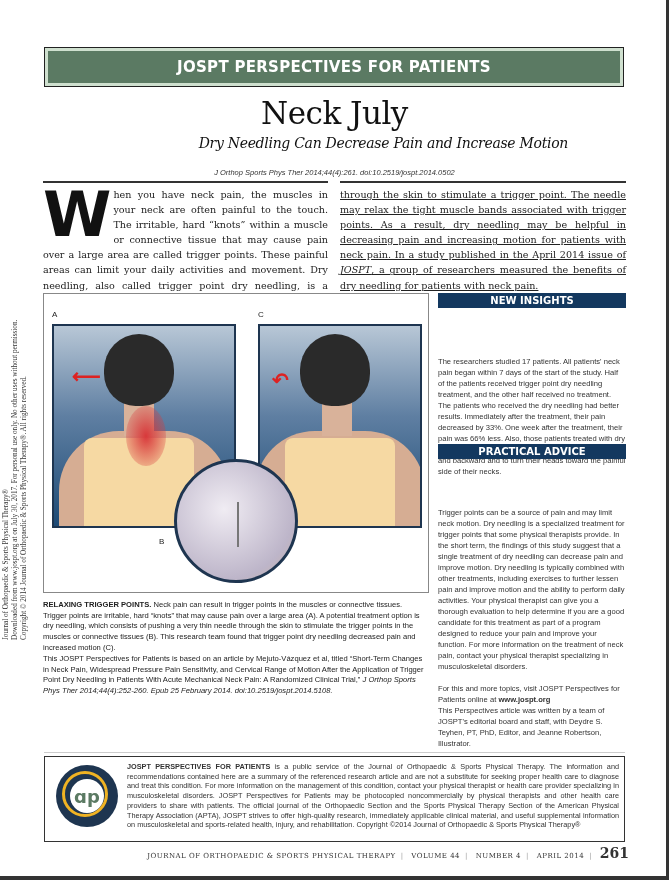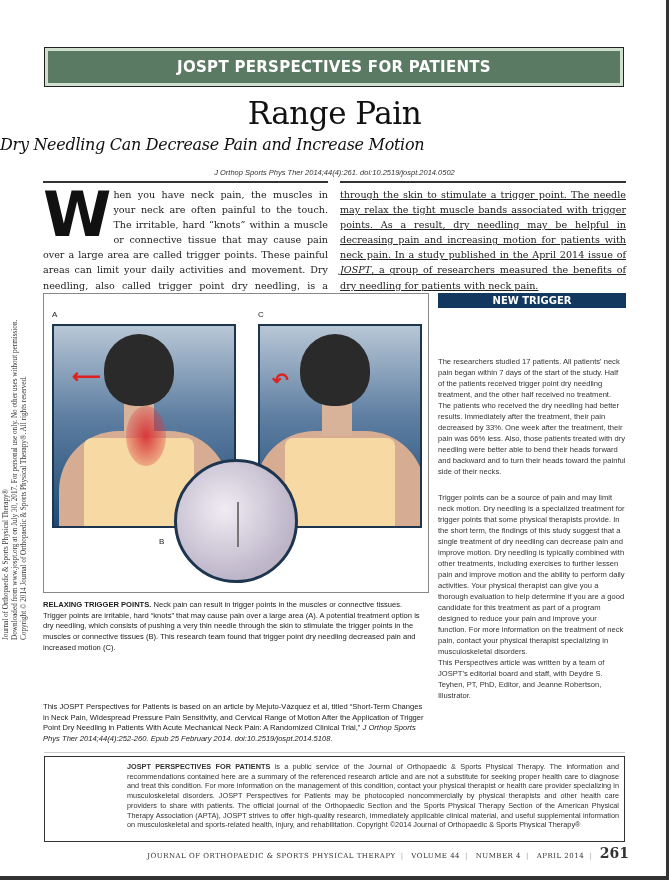--- a/index.html
+++ b/index.html
@@ -4,39 +4,39 @@
 <style>
   html,body{margin:0;padding:0;}
   body{width:669px;height:880px;background:#fff;position:relative;overflow:hidden;font-family:"Liberation Sans",sans-serif;color:#222;}
   .page-edge{position:absolute;left:666px;top:0;width:3px;height:880px;background:#333;}
   .bottom-edge{position:absolute;left:0;top:876px;width:669px;height:4px;background:#333;}
   .side-note{position:absolute;left:2px;top:640px;transform-origin:0 0;transform:rotate(-90deg);font-family:"Liberation Serif",serif;font-size:7.2px;line-height:9px;color:#333;white-space:nowrap;}
   .banner{position:absolute;left:44px;top:47px;width:580px;height:40px;border:1px solid #222;background:#cfe0cf;box-sizing:border-box;}
   .banner-inner{position:absolute;left:3px;top:3px;right:3px;bottom:3px;background:#5b7a63;display:flex;align-items:center;justify-content:center;}
   .banner-text{color:#fff;font-family:"DejaVu Sans",sans-serif;font-weight:bold;font-size:15px;letter-spacing:0.3px;}
   .title{position:absolute;left:0;width:669px;top:95px;text-align:center;font-family:"DejaVu Serif",serif;font-size:31px;color:#111;letter-spacing:-0.5px;}
-  .subtitle{position:absolute;left:0;width:568px;top:135px;text-align:left;font-family:"DejaVu Serif",serif;font-style:italic;font-size:16px;color:#111;letter-spacing:-0.3px;}
+  .subtitle{position:absolute;left:0;width:568px;top:135px;text-align:right;font-family:"DejaVu Serif",serif;font-style:italic;font-size:14px;color:#111;letter-spacing:-0.3px;}
   .citation{position:absolute;left:0;width:669px;top:168px;text-align:center;font-family:"Liberation Sans",sans-serif;font-style:italic;font-size:7.5px;color:#333;}
   .rule{position:absolute;top:181px;height:2px;background:#333;}
   .intro{position:absolute;top:187px;font-family:"DejaVu Serif",serif;font-size:9.6px;line-height:15.1px;color:#222;text-align:justify;}
   .dropcap{float:left;font-family:"DejaVu Sans",sans-serif;font-weight:bold;font-size:62px;line-height:52px;margin:2px 6px 0 0;color:#111;letter-spacing:-4px;}
   .figure{position:absolute;left:43px;top:293px;width:384px;height:298px;border:1px solid #888;background:#fff;}
   .panel{position:absolute;border:2px solid #1e3550;background:linear-gradient(#b8c7d6,#5f7fa2 45%,#1d4a75);overflow:hidden;}
   .panel-label{position:absolute;font-size:8px;color:#222;}
   .head{position:absolute;width:70px;height:72px;border-radius:50% 50% 45% 45%;background:#2a2a2a;}
   .neck{position:absolute;width:30px;height:40px;background:#d9b29a;}
   .torso{position:absolute;width:170px;height:140px;border-radius:60px 60px 0 0;background:#d6ad93;}
   .tank{position:absolute;width:110px;height:110px;background:#f6d9a3;border-radius:8px 8px 0 0;}
   .redspot{position:absolute;width:40px;height:60px;border-radius:50%;background:radial-gradient(#d8393b,rgba(216,57,59,0));}
   .arrow{position:absolute;font-size:20px;color:#d22;font-weight:bold;}
   .inset{position:absolute;left:130px;top:165px;width:118px;height:118px;border-radius:50%;border:3px solid #1e3550;background:radial-gradient(circle at 40% 40%,#f0ecf3,#bdb5c9 70%,#cbb1a0);overflow:hidden;}
   .needle{position:absolute;left:60px;top:40px;width:2px;height:45px;background:#777;}
   .caption{position:absolute;left:43px;top:600px;width:384px;font-size:7.6px;line-height:10.7px;color:#222;font-family:"Liberation Sans",sans-serif;}
   .caption b{font-weight:bold;margin-top:42px;}
-  .basedon{position:absolute;left:43px;top:654px;width:384px;font-size:7.6px;line-height:10.7px;color:#222;margin-top:48px;}
+  .basedon{position:absolute;left:43px;top:654px;width:384px;font-size:7.6px;line-height:10.7px;color:#222;}
   .sidebar{position:absolute;left:438px;width:188px;font-family:"Liberation Sans",sans-serif;font-size:7.6px;line-height:11px;color:#333;}
   .side-head{background:#13385f;color:#fff;font-family:"DejaVu Sans",sans-serif;font-weight:bold;font-size:10px;text-align:center;height:15px;line-height:15px;margin-bottom:4px;}
   .side-body{text-align:left;margin-top:48px;}
   .footer-box{position:absolute;left:44px;top:756px;width:581px;height:86px;border:1px solid #333;box-sizing:border-box;}
   .footer-rule{position:absolute;left:44px;top:752px;width:581px;height:1px;background:#ccc;}
   .logo{position:absolute;left:11px;top:8px;width:62px;height:62px;border-radius:50%;background:#1e3550;}
   .logo-ring{position:absolute;left:6px;top:6px;width:46px;height:46px;border-radius:50%;border:3px solid #f0b323;box-sizing:border-box;}
   .logo-core{position:absolute;left:14px;top:14px;width:34px;height:34px;border-radius:50%;background:#fff;display:flex;align-items:center;justify-content:center;color:#5b7a63;font-weight:bold;font-size:18px;font-family:"DejaVu Sans",sans-serif;}
   .footer-text{position:absolute;left:82px;top:5px;width:492px;font-size:7.3px;line-height:9.7px;color:#333;text-align:justify;}
   .running-foot{position:absolute;right:40px;top:845px;font-family:"DejaVu Serif",serif;font-size:7px;letter-spacing:0.5px;color:#333;text-transform:uppercase;}
@@ -54,21 +54,21 @@
   <div>Downloaded from www.jospt.org at on July 30, 2017. For personal use only. No other uses without permission.</div>
   <div>Copyright © 2014 Journal of Orthopaedic &amp; Sports Physical Therapy®. All rights reserved.</div>
 </div>
 
 <div class="banner">
   <div class="banner-inner">
       <span class="banner-text">JOSPT PERSPECTIVES FOR PATIENTS</span>
     </div>
 </div>
 
-<div class="title">Range Pain</div>
+<div class="title">Neck July</div>
 <div class="subtitle">Dry Needling Can Decrease Pain and Increase Motion</div>
 <div class="citation">J Orthop Sports Phys Ther 2014;44(4):261. doi:10.2519/jospt.2014.0502</div>
 
 <div class="rule" style="left:43px;width:285px;"></div>
 <div class="rule" style="left:340px;width:286px;"></div>
 
 <div class="intro" style="left:43px;width:285px;">
   <span class="dropcap">W</span><span>hen you have neck pain, the muscles in your neck are often painful to the touch. The irritable, hard “knots” within a muscle or connective tissue that may cause pain over a large area are called trigger points. These painful areas can limit your daily activities and movement. Dry needling, also called trigger point dry needling, is a treatment that involves pushing a very thin needle</span>
 </div>
 <div class="intro" style="left:340px;width:286px;text-decoration:underline;">
@@ -104,31 +104,39 @@
 
 <div class="caption">
   <b>RELAXING TRIGGER POINTS.</b><span> Neck pain can result in trigger points in the muscles or connective tissues. Trigger points are irritable, hard “knots” that may cause pain over a large area (A). A potential treatment option is dry needling, which consists of pushing a very thin needle through the skin to stimulate the trigger points in the muscles or connective tissues (B). This research team found that trigger point dry needling decreased pain and increased motion (C).</span>
 </div>
 
 <div class="basedon">
   <span>This JOSPT Perspectives for Patients is based on an article by Mejuto-Vázquez et al, titled “Short-Term Changes in Neck Pain, Widespread Pressure Pain Sensitivity, and Cervical Range of Motion After the Application of Trigger Point Dry Needling in Patients With Acute Mechanical Neck Pain: A Randomized Clinical Trial,”</span><i> J Orthop Sports Phys Ther 2014;44(4):252-260. Epub 25 February 2014. doi:10.2519/jospt.2014.5108.</i>
 </div>
 
 <div class="sidebar" style="top:293px;">
-  <div class="side-head">NEW TRIGGER</div>
+  <div class="side-head">NEW INSIGHTS</div>
   <div class="side-body">The researchers studied 17 patients. All patients' neck pain began within 7 days of the start of the study. Half of the patients received trigger point dry needling treatment, and the other half received no treatment. The patients who received the dry needling had better results. Immediately after the treatment, their pain decreased by 33%. One week after the treatment, their pain was 66% less. Also, those patients treated with dry needling were better able to bend their heads forward and backward and to turn their heads toward the painful side of their necks.</div>
 </div>
 
 <div class="sidebar" style="top:444px;">
+  <div class="side-head">PRACTICAL ADVICE</div>
   <div class="side-body">Trigger points can be a source of pain and may limit neck motion. Dry needling is a specialized treatment for trigger points that some physical therapists provide. In the short term, the findings of this study suggest that a single treatment of dry needling can decrease pain and improve motion. Dry needling is typically combined with other treatments, including exercises to further lessen pain and improve motion and the ability to perform daily activities. Your physical therapist can give you a thorough evaluation to help determine if you are a good candidate for this treatment as part of a program designed to reduce your pain and improve your function. For more information on the treatment of neck pain, contact your physical therapist specializing in musculoskeletal disorders.</div>
+  <div class="side-body" style="margin-top:11px;">
+    <span>For this and more topics, visit JOSPT Perspectives for Patients online at </span><b>www.jospt.org</b>
+  </div>
   <div class="side-body" style="margin-top:0;">This Perspectives article was written by a team of JOSPT's editorial board and staff, with Deydre S. Teyhen, PT, PhD, Editor, and Jeanne Robertson, Illustrator.</div>
 </div>
 
 <div class="footer-rule"></div>
 <div class="footer-box">
+  <div class="logo">
+    <div class="logo-ring"></div>
+    <div class="logo-core">ɑp</div>
+  </div>
   <div class="footer-text">
     <b>JOSPT PERSPECTIVES FOR PATIENTS</b><span> is a public service of the Journal of Orthopaedic &amp; Sports Physical Therapy. The information and recommendations contained here are a summary of the referenced research article and are not a substitute for seeking proper health care to diagnose and treat this condition. For more information on the management of this condition, contact your physical therapist or health care provider specializing in musculoskeletal disorders. JOSPT Perspectives for Patients may be photocopied noncommercially by physical therapists and other health care providers to share with patients. The official journal of the Orthopaedic Section and the Sports Physical Therapy Section of the American Physical Therapy Association (APTA), JOSPT strives to offer high-quality research, immediately applicable clinical material, and useful supplemental information on musculoskeletal and sports-related health, injury, and rehabilitation. Copyright ©2014 Journal of Orthopaedic &amp; Sports Physical Therapy®</span>
   </div>
 </div>
 
 <div class="running-foot">
   <span>Journal of Orthopaedic &amp; Sports Physical Therapy</span><span class="sep">|</span>
   <span>Volume 44</span><span class="sep">|</span>
   <span>Number 4</span><span class="sep">|</span>
   <span>April 2014</span><span class="sep">|</span>

